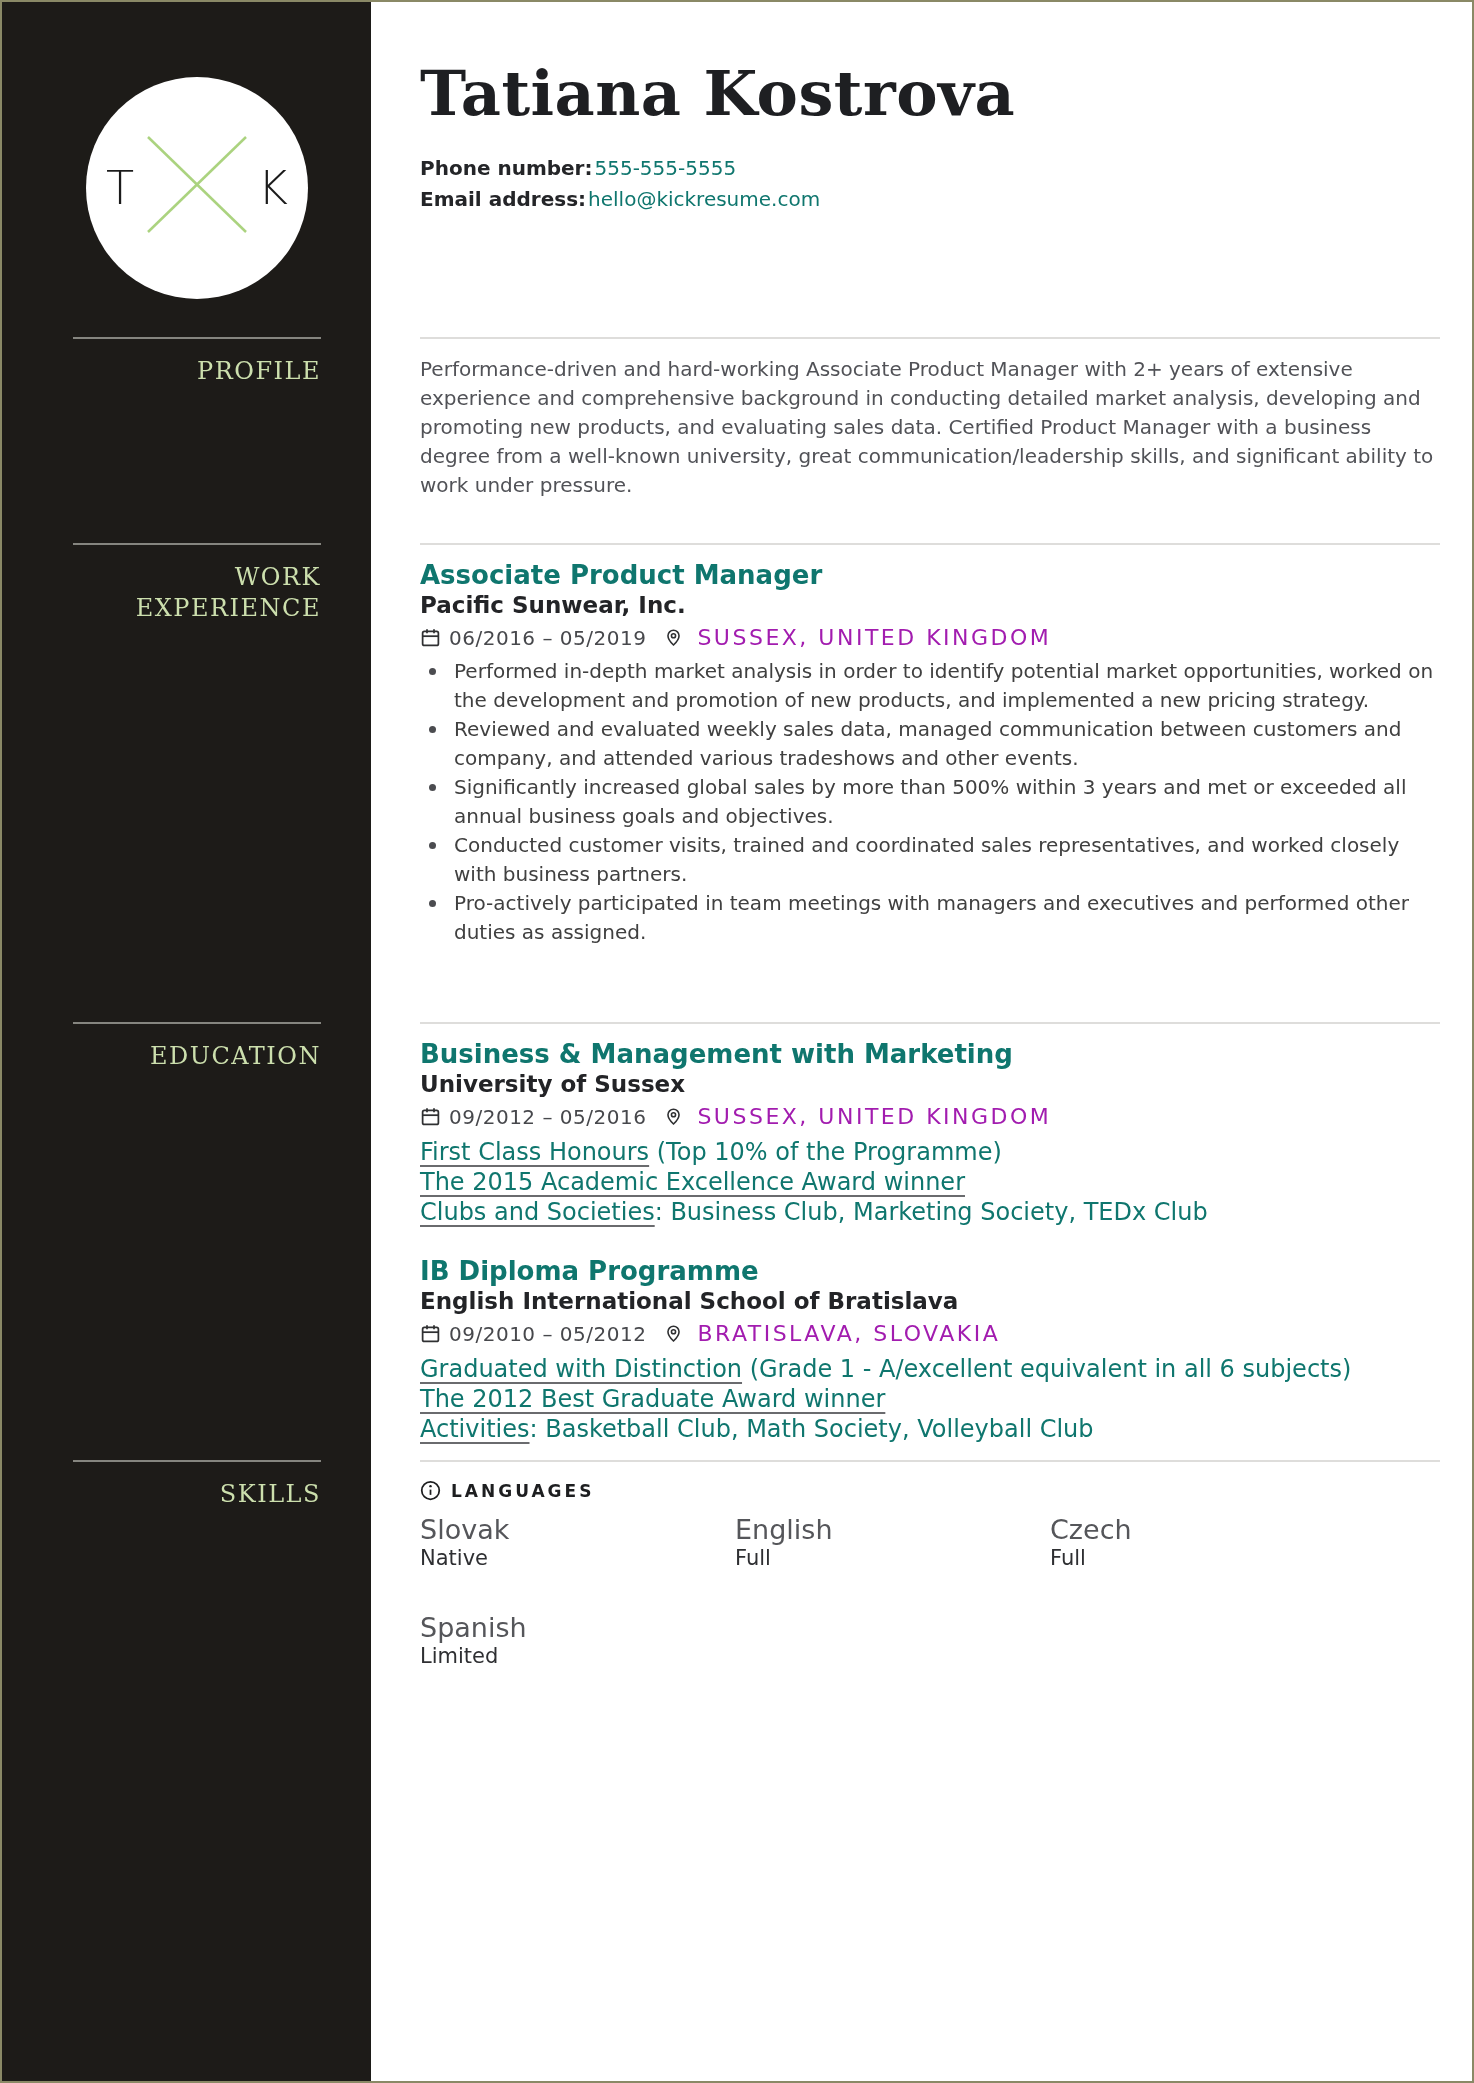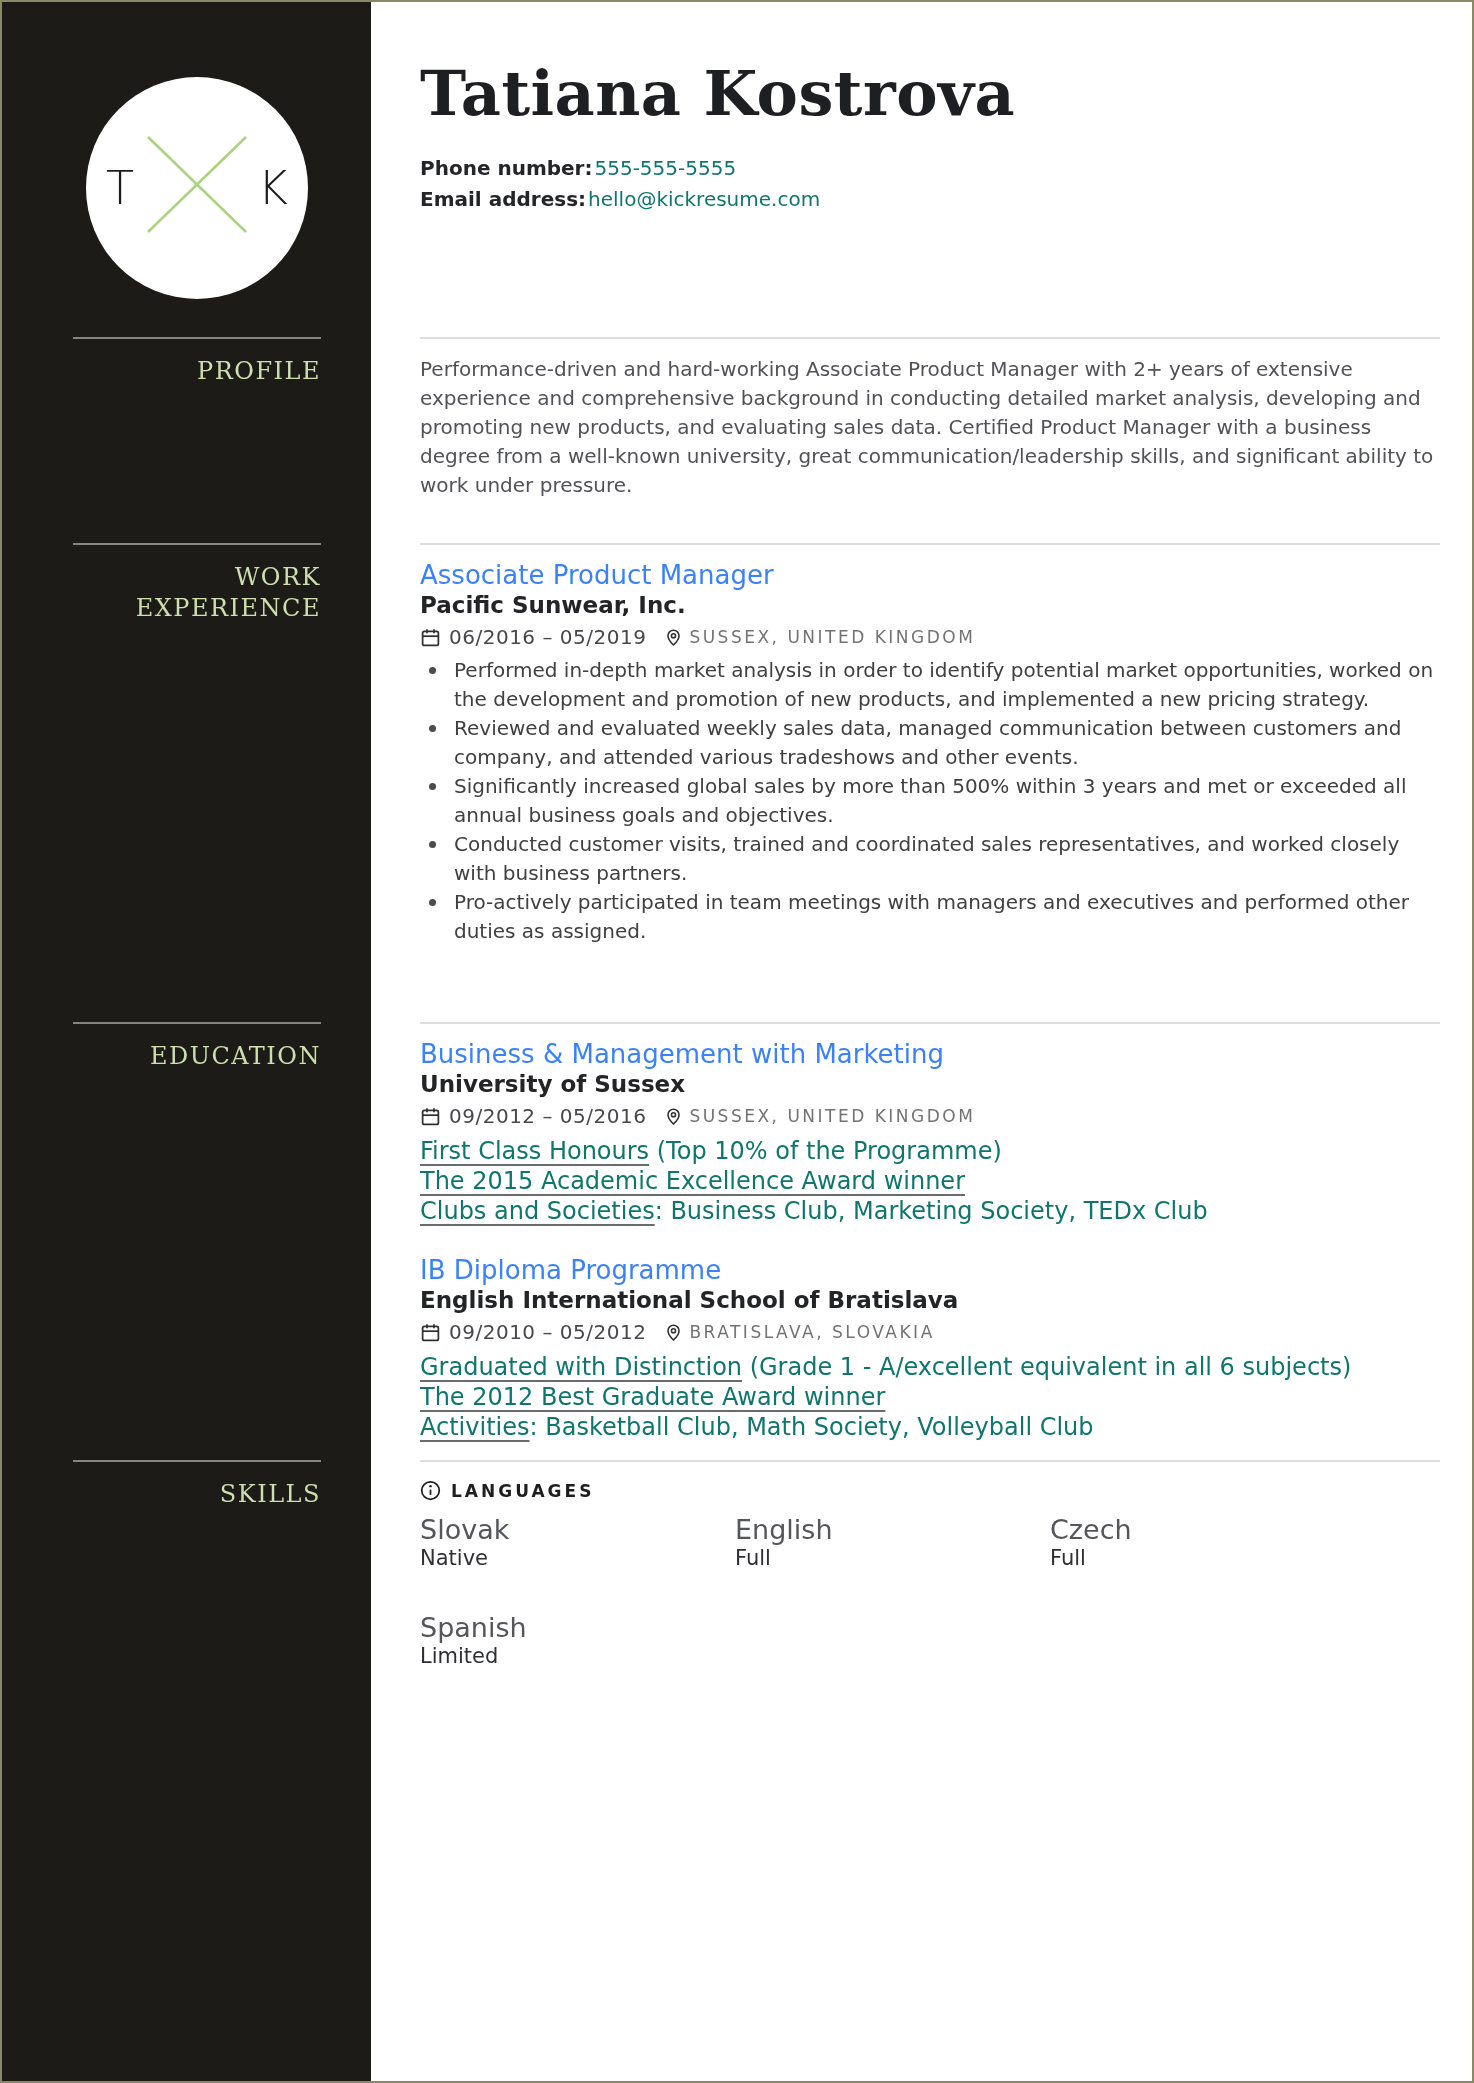--- a/index.html
+++ b/index.html
@@ -63,30 +63,30 @@
     color:var(--accent-green,#ccdfad);
     text-align:right;
   }
   .main-rule{width:100%;height:2px;background:#dedddb;}
   
   .profile-text{
     margin:16px 0 0 0;font-size:20px;line-height:29px;color:#515257;
   }
   .entry{margin-top:14px;}
   .entry + .entry{margin-top:28px;}
-  .entry-title{margin:0;font-size:26px;line-height:32px;font-weight:normal;color:#3b82f6;}
+  .entry-title{margin:0;font-size:26px;line-height:32px;font-weight:bold;color:#0f766e;}
   .entry-sub{margin:0;font-size:23px;line-height:29px;font-weight:bold;color:#232427;}
   .dateline{
     margin-top:5px;display:flex;align-items:center;
     font-size:20px;color:#47484c;letter-spacing:.5px;
   }
   .dateline svg{flex:0 0 auto;}
   .date-text{margin-left:8px;}
   .loc{display:inline-flex;align-items:center;margin-left:18px;}
-  .loc-text{margin-left:6px;font-size:17px;letter-spacing:2.5px;color:#737373;}
+  .loc-text{margin-left:14px;font-size:22px;letter-spacing:2.5px;color:#a21caf;}
   .bullets{margin:7px 0 0 0;padding:0;list-style:none;}
   .bullets li{
     position:relative;padding-left:34px;
     font-size:20px;line-height:29px;color:#404040;
   }
   .bullets li::before{
     content:"";position:absolute;left:9px;top:11px;
     width:7px;height:7px;border-radius:50%;background:#4b4c50;
   }
   .edu-lines{margin-top:8px;}

